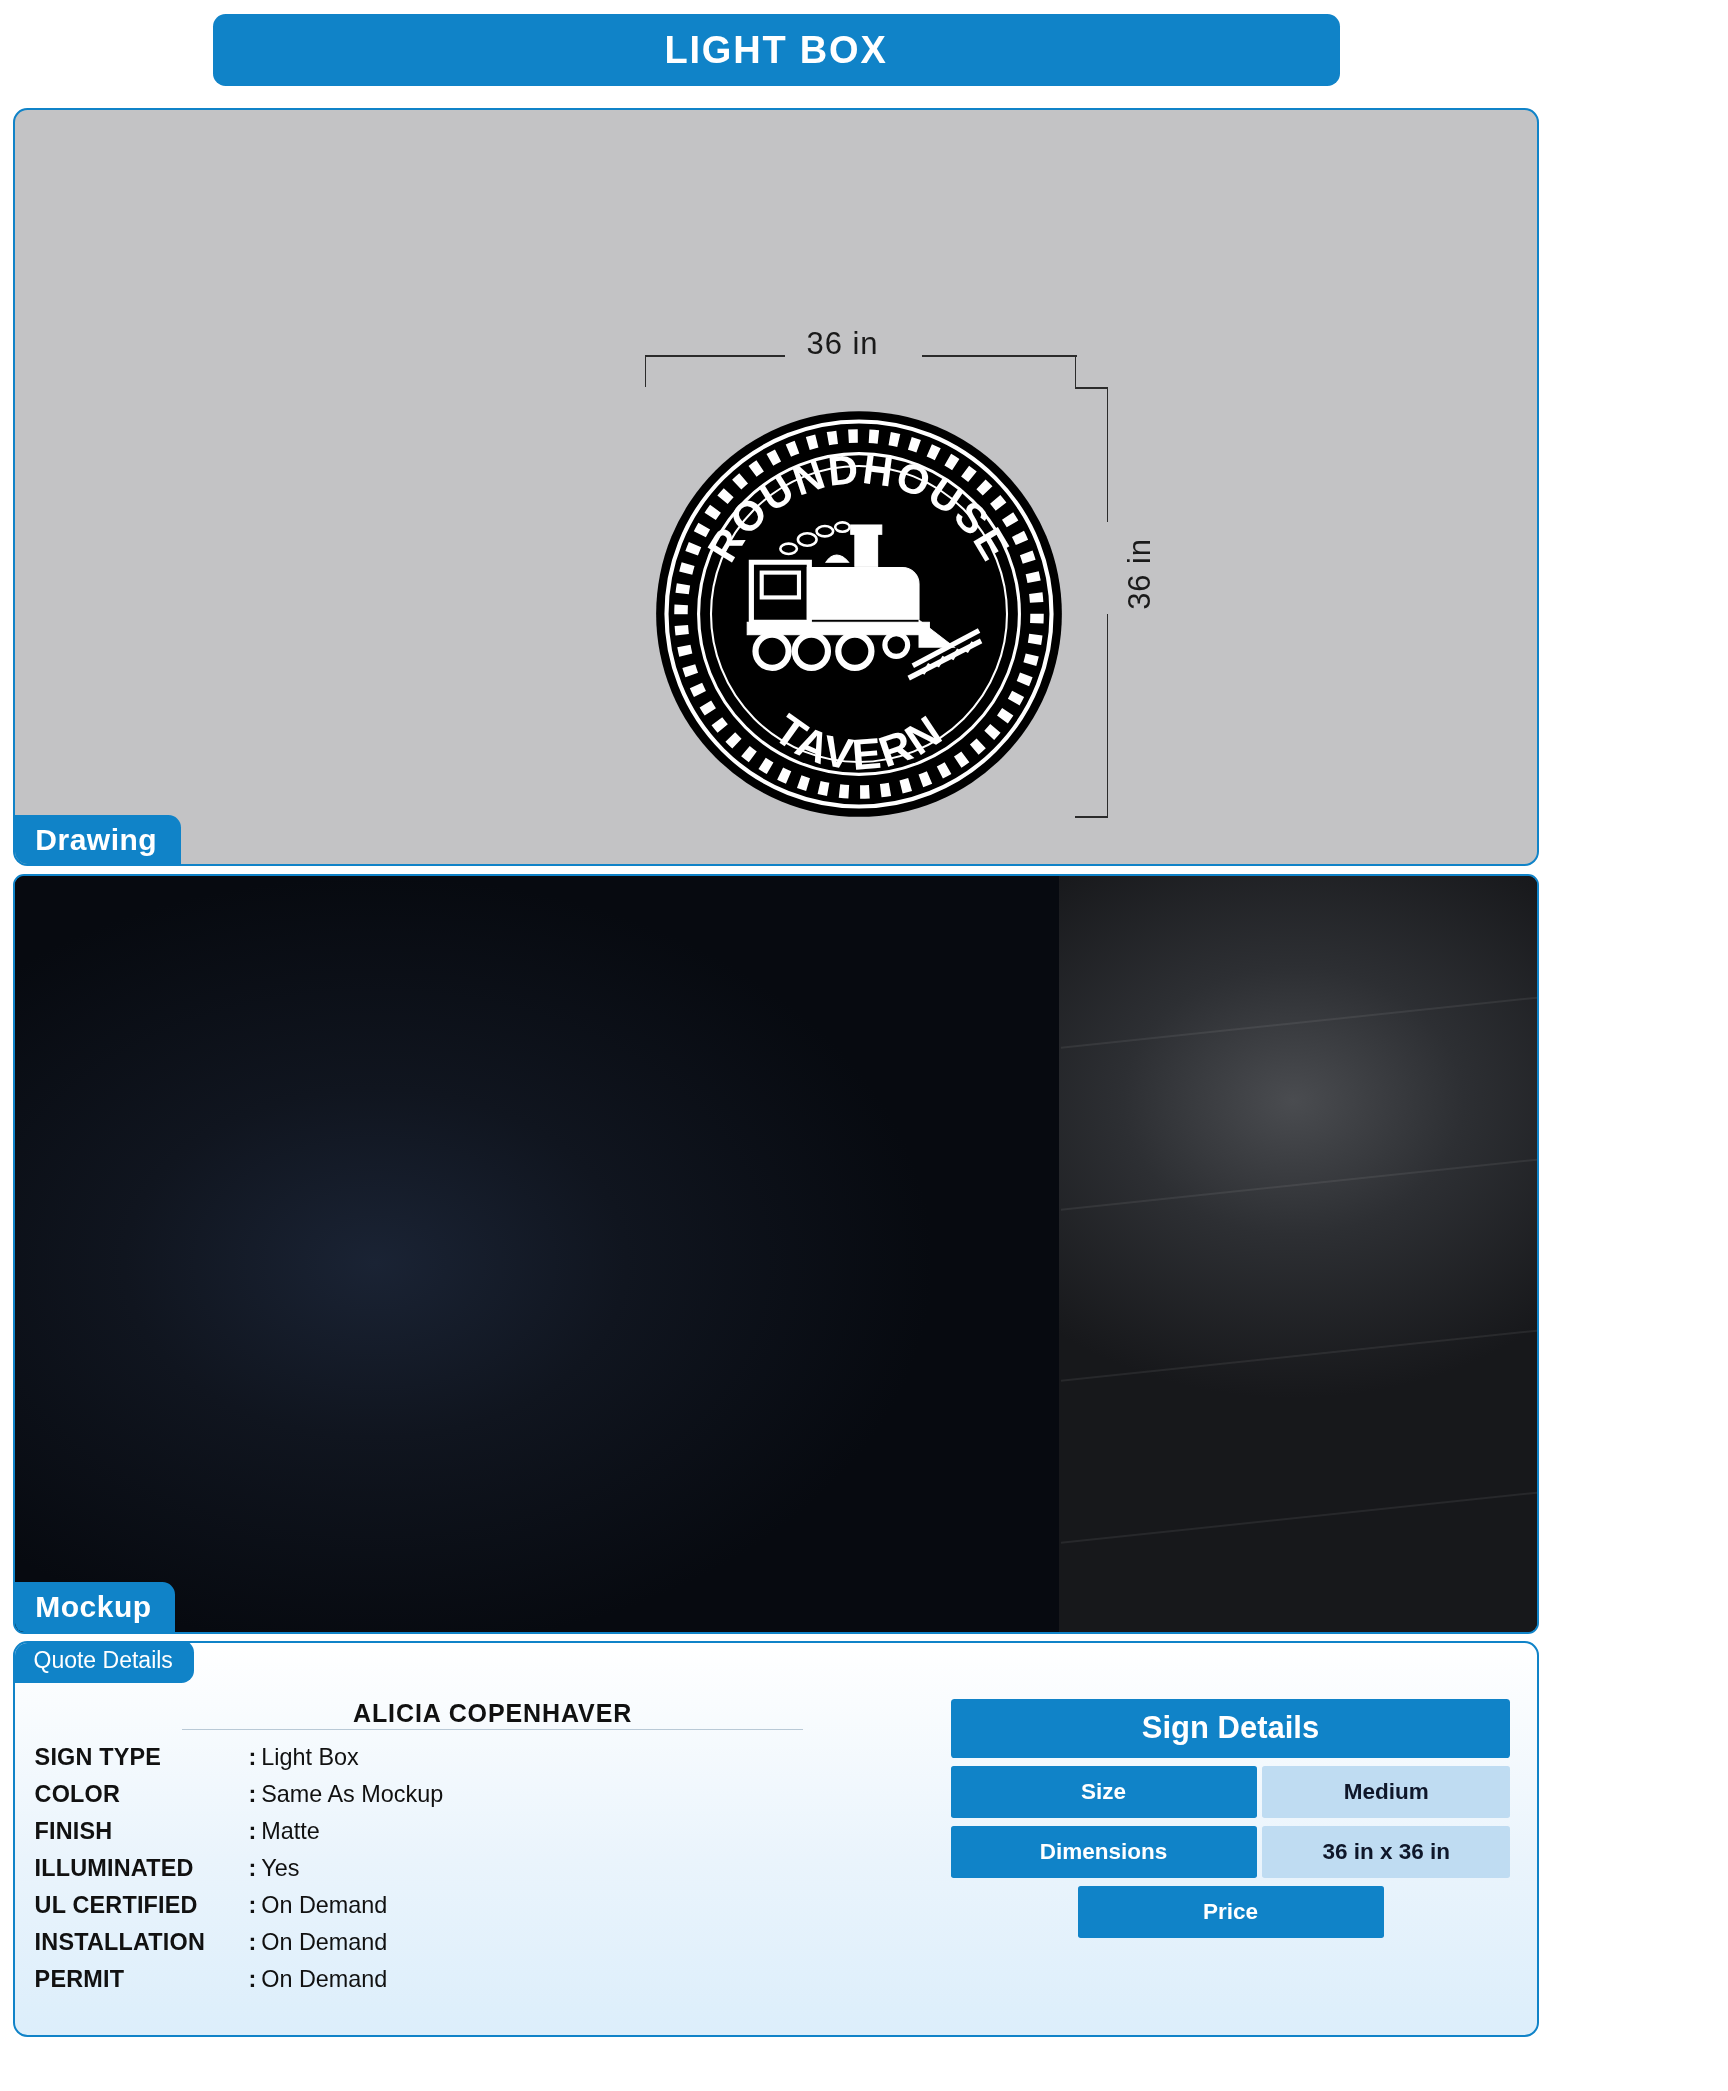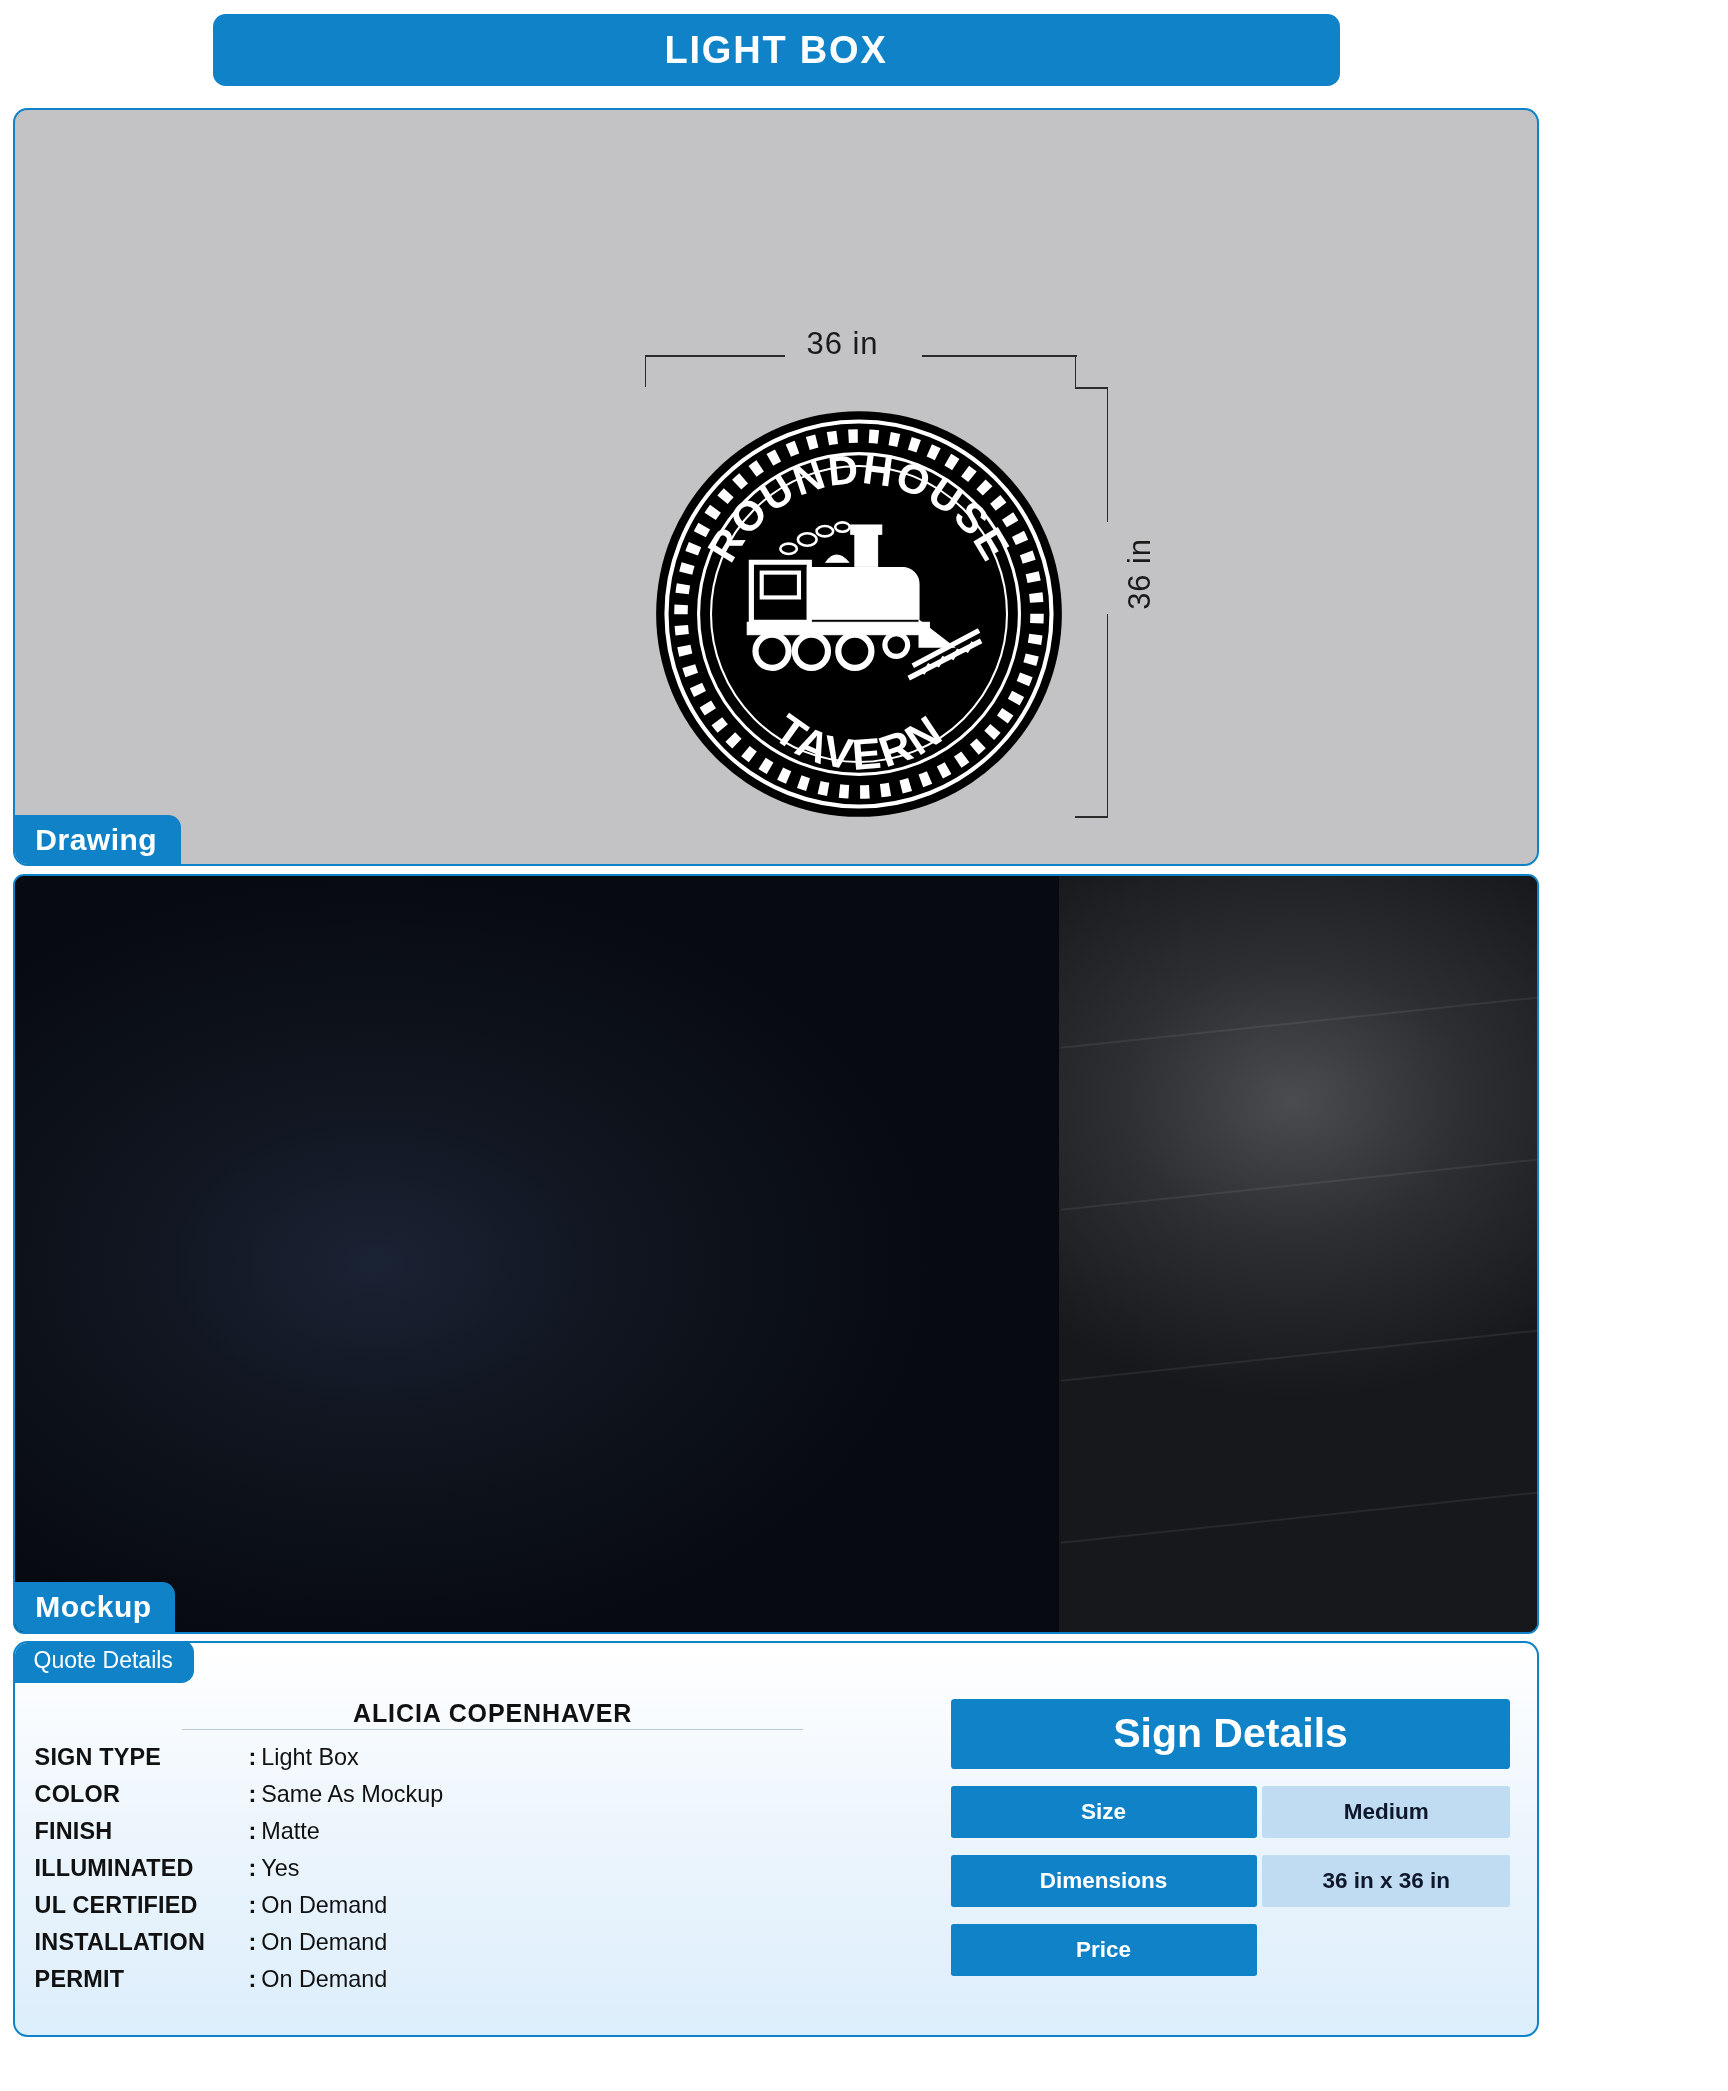--- a/index.html
+++ b/index.html
@@ -204,30 +204,31 @@
   .spec-colon { width: 12.6px; font-weight: bold; }
   .spec-value { font-weight: normal; }
 
   .quote-right {
     flex: 1;
     padding-right: 27px;
   }
   .sign-details-head {
     background: #1083c8;
     color: #fff;
-    font-size: 41px;
+    font-size: 31px;
     font-weight: bold;
     text-align: center;
     padding: 10.8px 0 12.6px 0;
     border-radius: 3.6px;
   }
   .sd-row {
     display: flex;
-    margin-top: 17px;
+    margin-top: 8px;
     height: 52px;
+    justify-content: center;
   }
   .sd-key {
     width: 306px;
     background: #1083c8;
     color: #fff;
     font-size: 22.5px;
     font-weight: bold;
     display: flex;
     align-items: center;
     justify-content: center;

